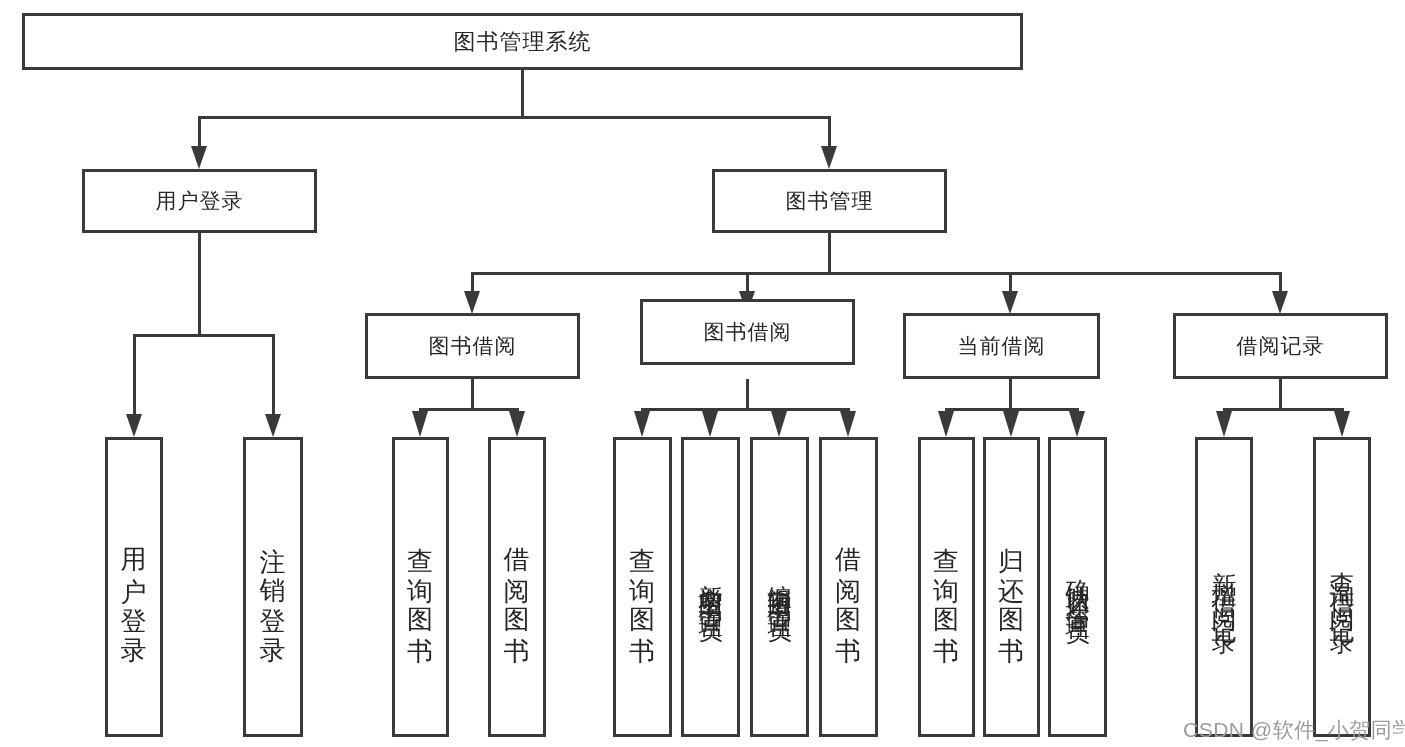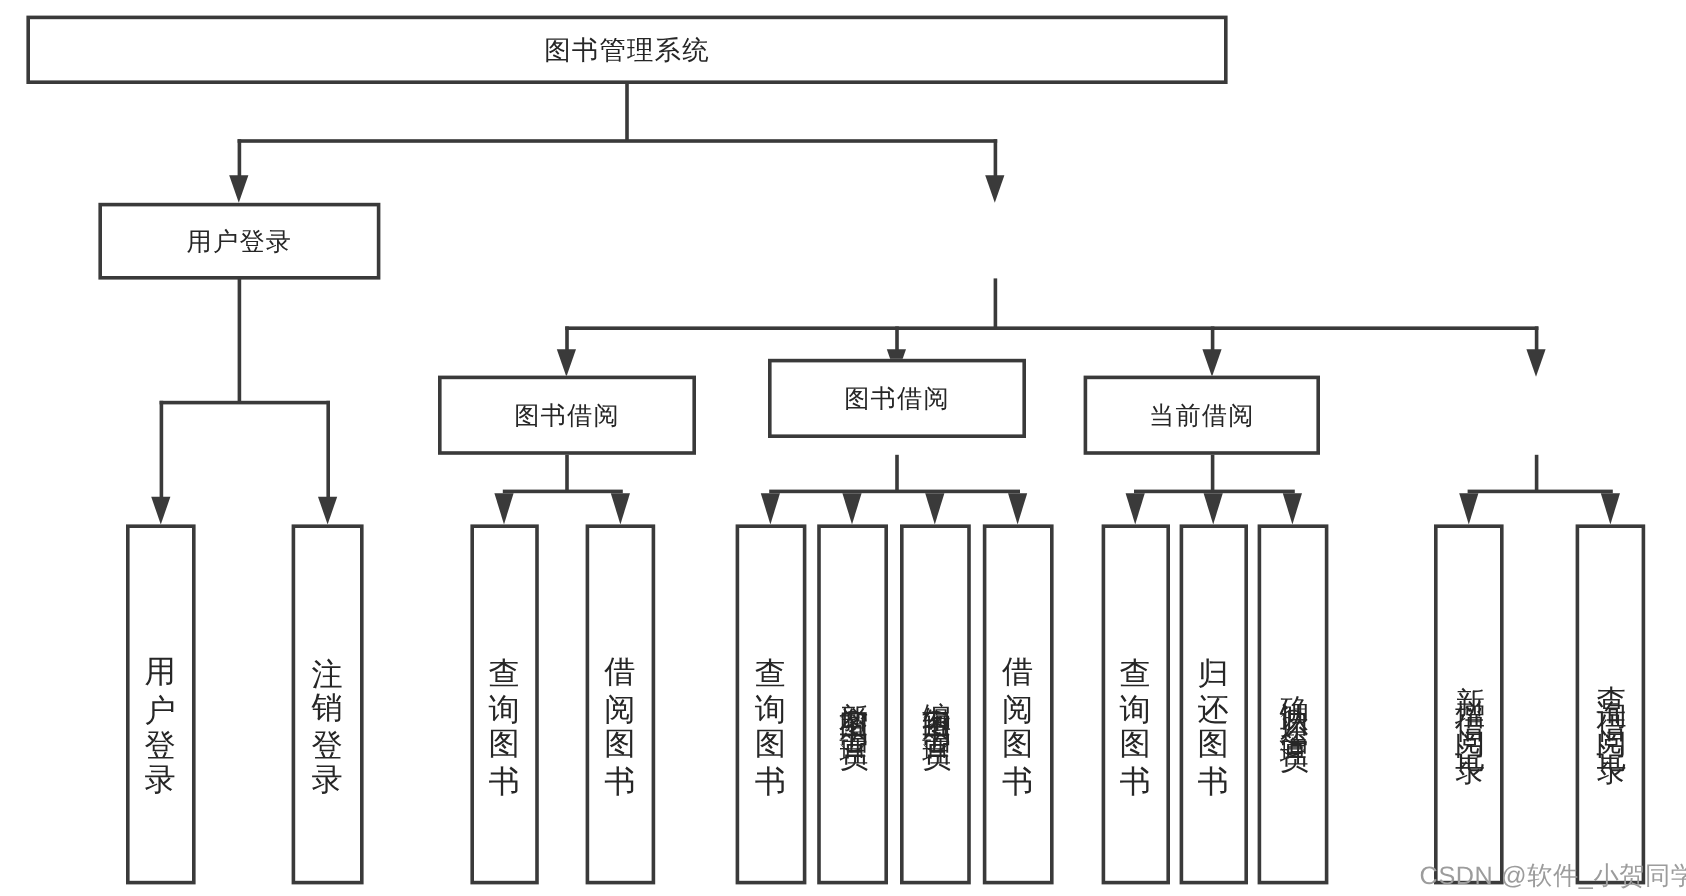--- a/index.html
+++ b/index.html
@@ -5,21 +5,21 @@
   :root{
     --line:#3a3a3a;
     --box-border:#3a3a3a;
     --text:#262626;
     --background:#ffffff;
     --watermark:#9c9c9c;
   }
   html,body{margin:0;padding:0;background:var(--background);}
   .stage{
     position:relative;width:1405px;height:747px;background:var(--background);
-    font-family:"Liberation Sans","DejaVu Sans",sans-serif;overflow:hidden;
+    font-family:"Liberation Sans","DejaVu Sans",sans-serif;overflow:hidden;border-radius:26px;
   }
   .box{
     position:absolute;box-sizing:border-box;background:#fff;
     border:3px solid var(--box-border);color:var(--text);
     display:flex;align-items:center;justify-content:center;
     font-size:21px;letter-spacing:1px;
   }
   .box.root{font-size:22px;}
   .vbox{
     position:absolute;box-sizing:border-box;background:#fff;
@@ -56,20 +56,21 @@
   <div class="box root" style="left:22px;top:13px;width:1001px;height:57px">图书管理系统</div>
 
   <div class="vline" style="left:521px;top:70px;height:47px"></div>
   <div class="hline" style="left:198px;top:116px;width:633px"></div>
   <div class="vline" style="left:198px;top:116px;height:32px"></div>
   <div class="vline" style="left:828px;top:116px;height:32px"></div>
   <div class="arrow" style="left:191px;top:146px"></div>
   <div class="arrow" style="left:821px;top:146px"></div>
 
   <div class="box" style="left:82px;top:169px;width:235px;height:64px">用户登录</div>
+  <div class="box" style="left:712px;top:169px;width:235px;height:64px">图书管理</div>
 
   <div class="vline" style="left:198px;top:232px;height:104px"></div>
   <div class="hline" style="left:133px;top:334px;width:142px"></div>
   <div class="vline" style="left:133px;top:334px;height:82px"></div>
   <div class="vline" style="left:272px;top:334px;height:82px"></div>
   <div class="arrow" style="left:126px;top:414px"></div>
   <div class="arrow" style="left:265px;top:414px"></div>
 
   <div class="vline" style="left:828px;top:232px;height:42px"></div>
   <div class="hline" style="left:471px;top:272px;width:811px"></div>
@@ -78,20 +79,21 @@
   <div class="vline" style="left:1009px;top:272px;height:21px"></div>
   <div class="vline" style="left:1279px;top:272px;height:21px"></div>
   <div class="arrow" style="left:464px;top:291px"></div>
   <div class="arrow" style="left:739px;top:291px"></div>
   <div class="arrow" style="left:1002px;top:291px"></div>
   <div class="arrow" style="left:1272px;top:291px"></div>
 
   <div class="box" style="left:365px;top:313px;width:215px;height:66px">图书借阅</div>
   <div class="box" style="left:640px;top:299px;width:215px;height:66px">图书借阅</div>
   <div class="box" style="left:903px;top:313px;width:197px;height:66px">当前借阅</div>
+  <div class="box" style="left:1173px;top:313px;width:215px;height:66px">借阅记录</div>
 
   <div class="vline" style="left:471px;top:379px;height:31px"></div>
   <div class="hline" style="left:419px;top:408px;width:100px"></div>
   <div class="arrow a26" style="left:412px;top:411px"></div>
   <div class="arrow a26" style="left:509px;top:411px"></div>
 
   <div class="vline" style="left:746px;top:379px;height:31px"></div>
   <div class="hline" style="left:641px;top:408px;width:209px"></div>
   <div class="arrow a26" style="left:634px;top:411px"></div>
   <div class="arrow a26" style="left:702px;top:411px"></div>

